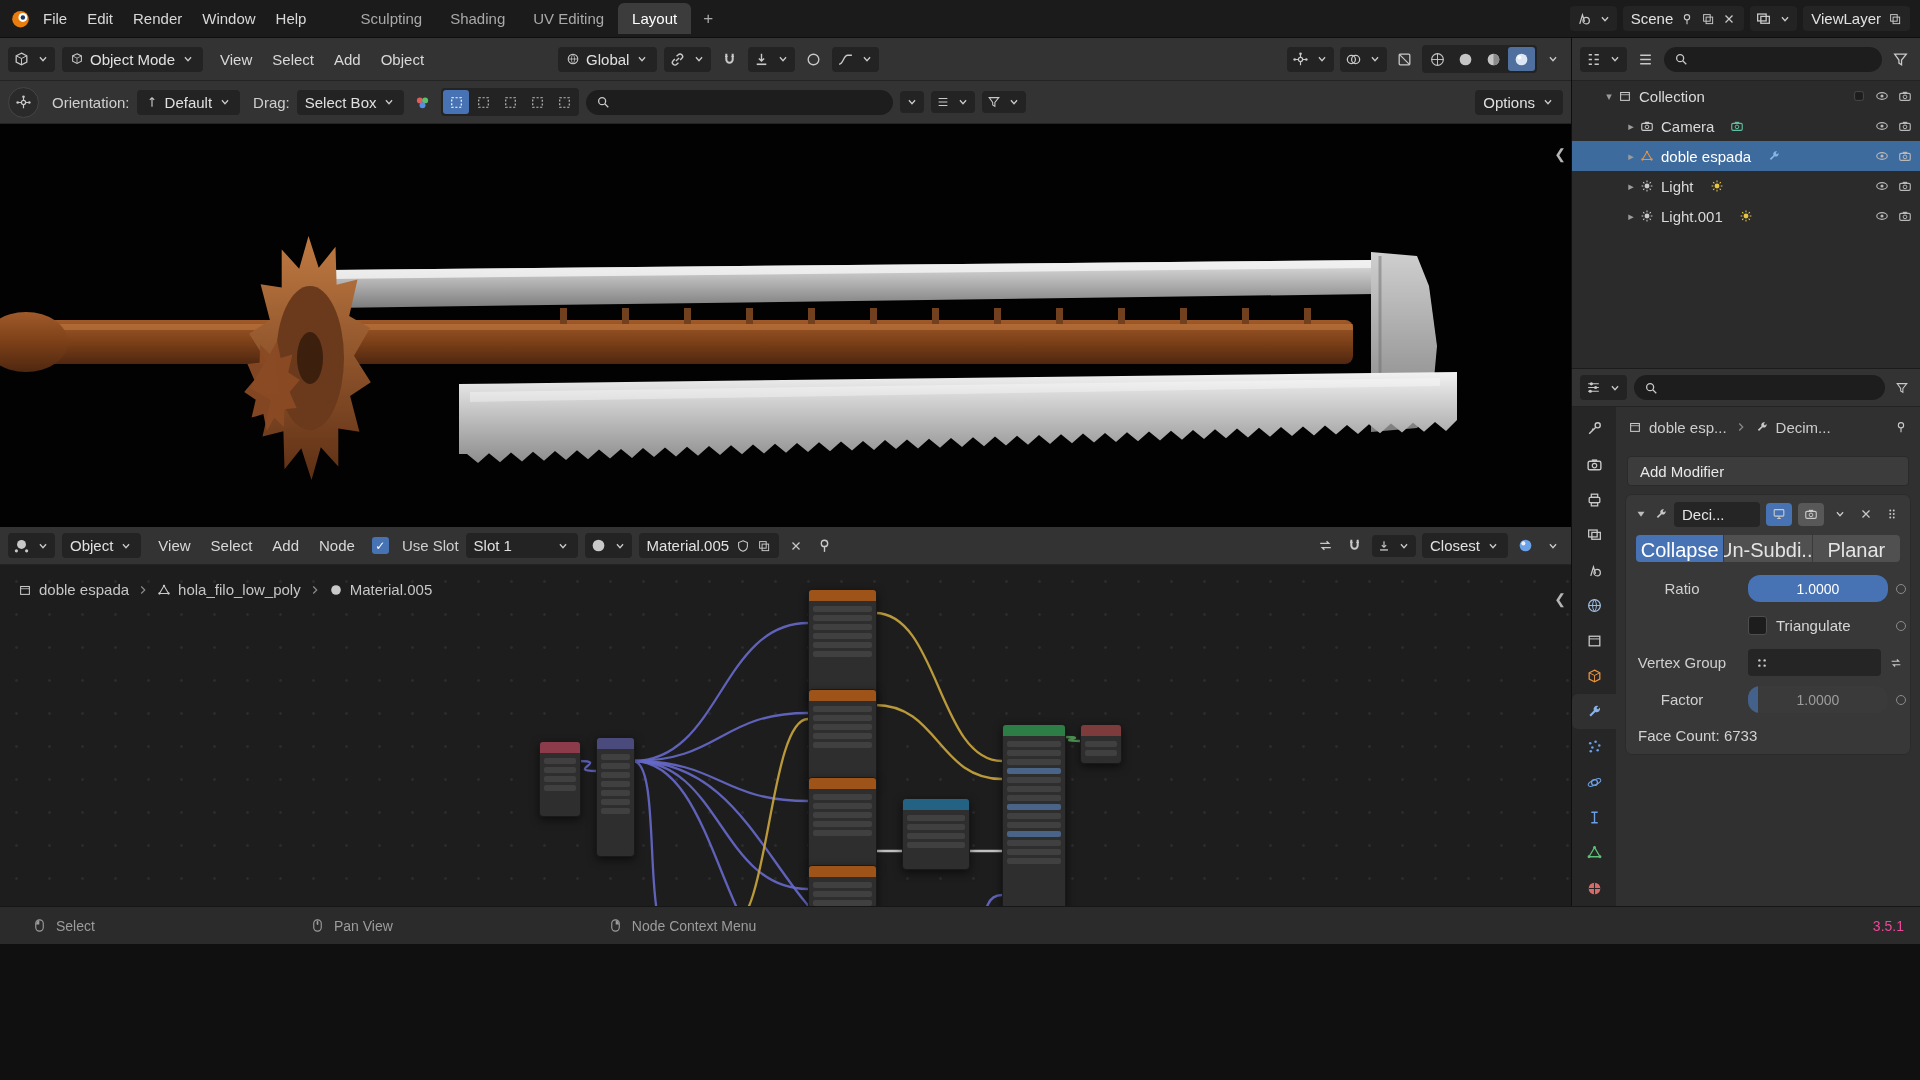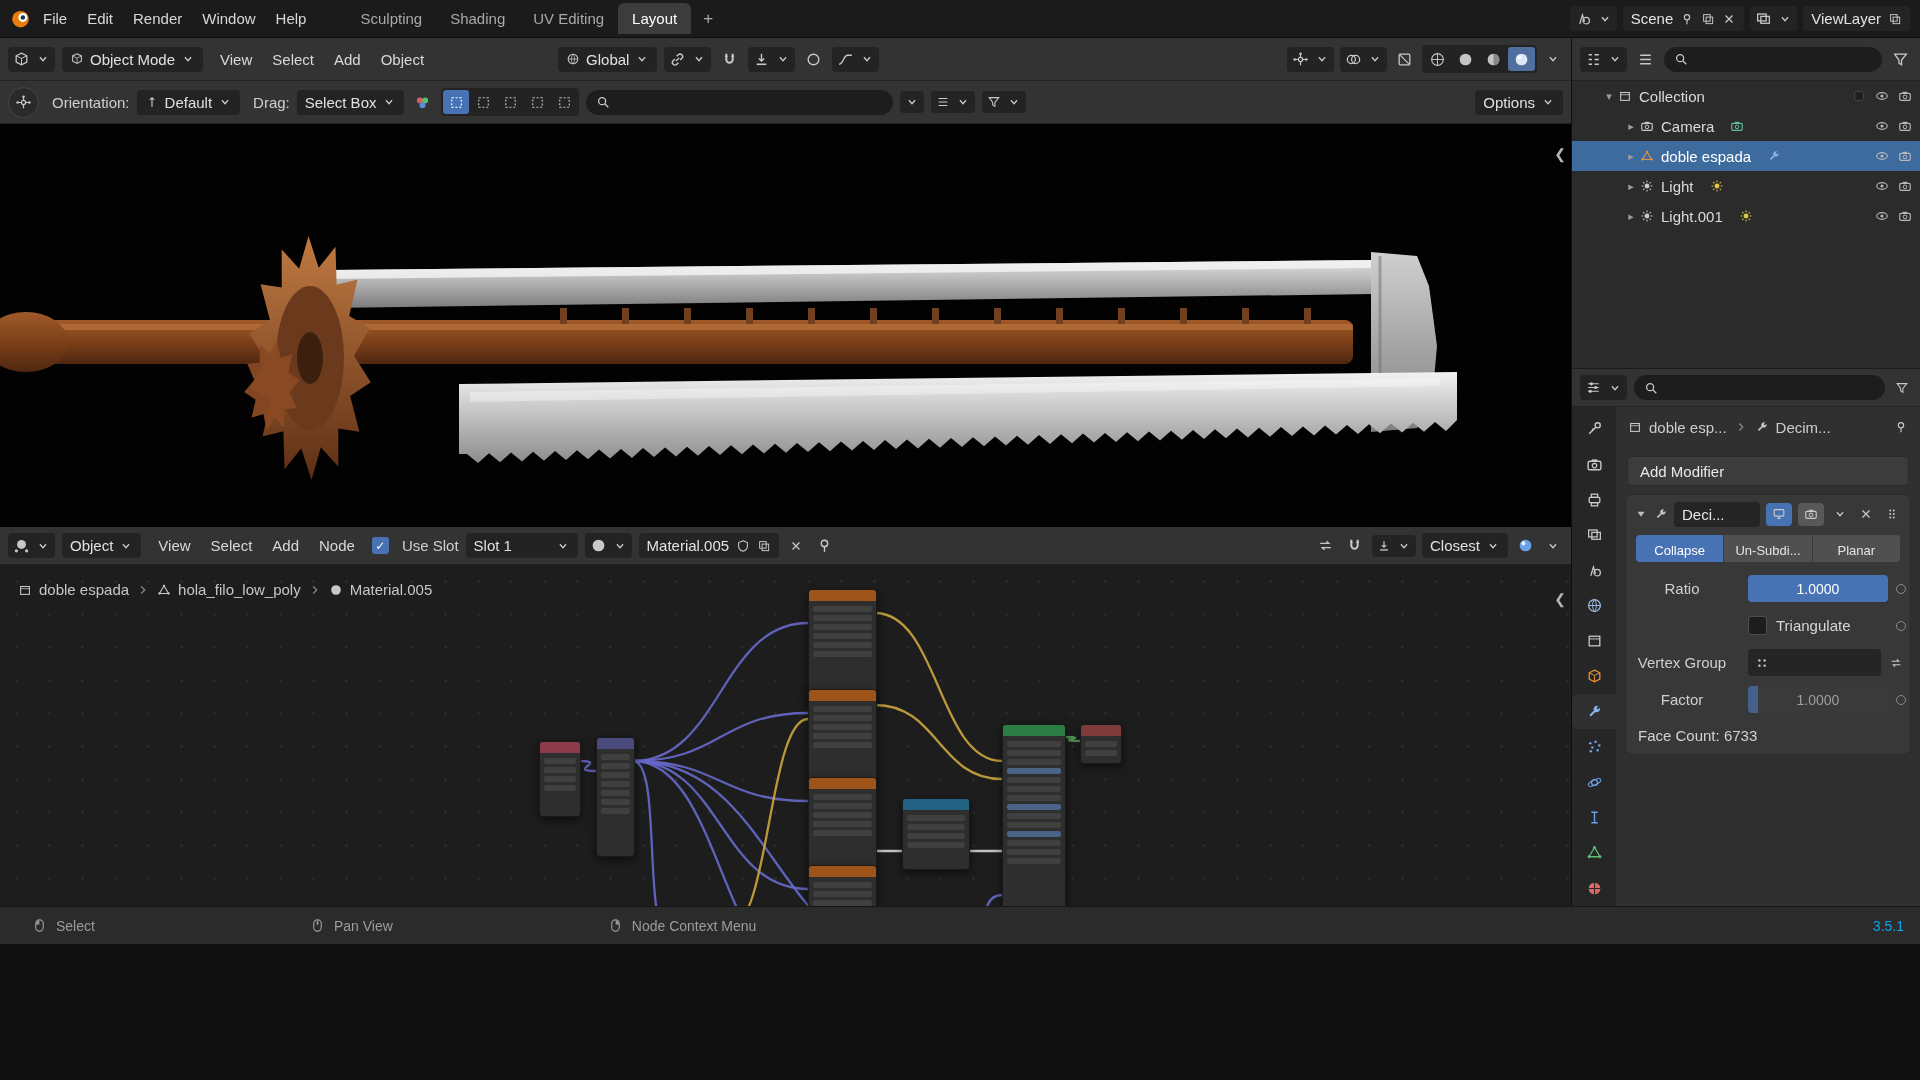--- a/index.html
+++ b/index.html
@@ -83,28 +83,28 @@
   .sep{color:#8a8a8a}
   .add-mod{display:block;width:calc(100% - 6px);margin:11px 3px 8px;background:#3c3c3c;border:1px solid #2a2a2a;height:30px;border-radius:4px;color:#e8e8e8;text-align:left;padding:0 12px;font:inherit}
   .mod-panel{margin:2px 1px;background:#383838;border:1px solid #2b2b2b;border-radius:7px;padding-bottom:6px}
   .mod-head{display:flex;align-items:center;gap:6px;height:38px;padding:0 8px}
   .tri{color:#bdbdbd;display:inline-flex}
   .mod-name{background:#252525;border-radius:4px;padding:4px 8px;width:74px;color:#e5e5e5;white-space:nowrap;overflow:hidden}
   .icon-btn{width:26px;height:23px;border-radius:4px;display:flex;align-items:center;justify-content:center;color:#ccc;flex:none}
   .icon-btn.active{background:#4772b3;color:#fff}
   .icon-btn.semi{background:#585858;color:#eee}
   .seg3{display:flex;margin:2px 10px 8px;border-radius:4px;overflow:hidden;height:27px}
-  .seg{flex:1;display:flex;align-items:center;justify-content:center;background:#505050;color:#e4e4e4;font-size:13px;border-right:1px solid #3a3a3a;white-space:nowrap;overflow:hidden;padding:15px 4px}
+  .seg{flex:1;display:flex;align-items:center;justify-content:center;background:#505050;color:#e4e4e4;font-size:20px;border-right:1px solid #3a3a3a;white-space:nowrap;overflow:hidden;padding:15px 4px}
   .seg:last-child{border-right:none}
   .seg.active{background:#4772b3;color:#fff}
   .prow{display:flex;align-items:center;height:37px;padding:0 4px 0 0}
   .prow label{width:112px;flex:none;text-align:center;padding-right:10px;color:#cfcfcf;white-space:nowrap;overflow:hidden}
   .fieldcol{flex:1;display:flex;align-items:center;gap:5px;min-width:0}
   .dot{width:8px;height:8px;border:1.5px solid #8a8a8a;border-radius:50%;margin-left:8px;flex:none}
-  .slider{flex:1;height:27px;border-radius:4px;display:flex;align-items:center;justify-content:center;font-size:14px}
+  .slider{flex:1;height:27px;border-radius:12px;display:flex;align-items:center;justify-content:center;font-size:14px}
   .slider.full{background:#4772b3;color:#fff}
   .slider.disabled{background:#3a3a3a;color:#9d9d9d;position:relative;overflow:hidden}
   .slider.disabled::before{content:"";position:absolute;left:0;top:0;bottom:0;width:10px;background:#44618c}
   .axes{display:flex;gap:3px}
   .axis-btn{width:31px;height:25px;border-radius:4px;background:#505050;color:#ddd;display:flex;align-items:center;justify-content:center;font-size:14px}
   .axis-btn.active{background:#4772b3;color:#fff}
   .checkbox{width:17px;height:17px;border-radius:3px;background:#1d1d1d;border:1px solid #4e4e4e;flex:none}
   .bool-label{color:#d6d6d6;margin-left:4px}
   .vg-field{flex:1;height:27px;background:#252525;border-radius:4px;display:flex;align-items:center;padding:0 7px;color:#9a9a9a}
   .facecount{padding:9px 12px 4px;color:#d2d2d2}
@@ -1330,15 +1330,15 @@
         <div class="hint">
           <span class="ic" style="color: rgb(156, 156, 156);">
             <svg class="svgi" viewBox="0 0 16 16" aria-hidden="true">
               <rect x="4" y="2" width="8" height="12" rx="3.8" fill="none" stroke="currentColor" stroke-width="1.2"></rect>
               <path d="M8.2 2.4c1.9 .2 3.3 1.8 3.5 4.6H8.2z" fill="currentColor"></path>
             </svg>
           </span>
           <span class="hint-label">Node Context Menu</span>
         </div>
       </div>
-    <div class="version" style="margin-left:auto;color:#0ea5e9">3.5.1</div>
+    <div class="version" style="margin-left:auto;color:#ec4899">3.5.1</div>
   </footer>
 </div>
 
 </body></html>

